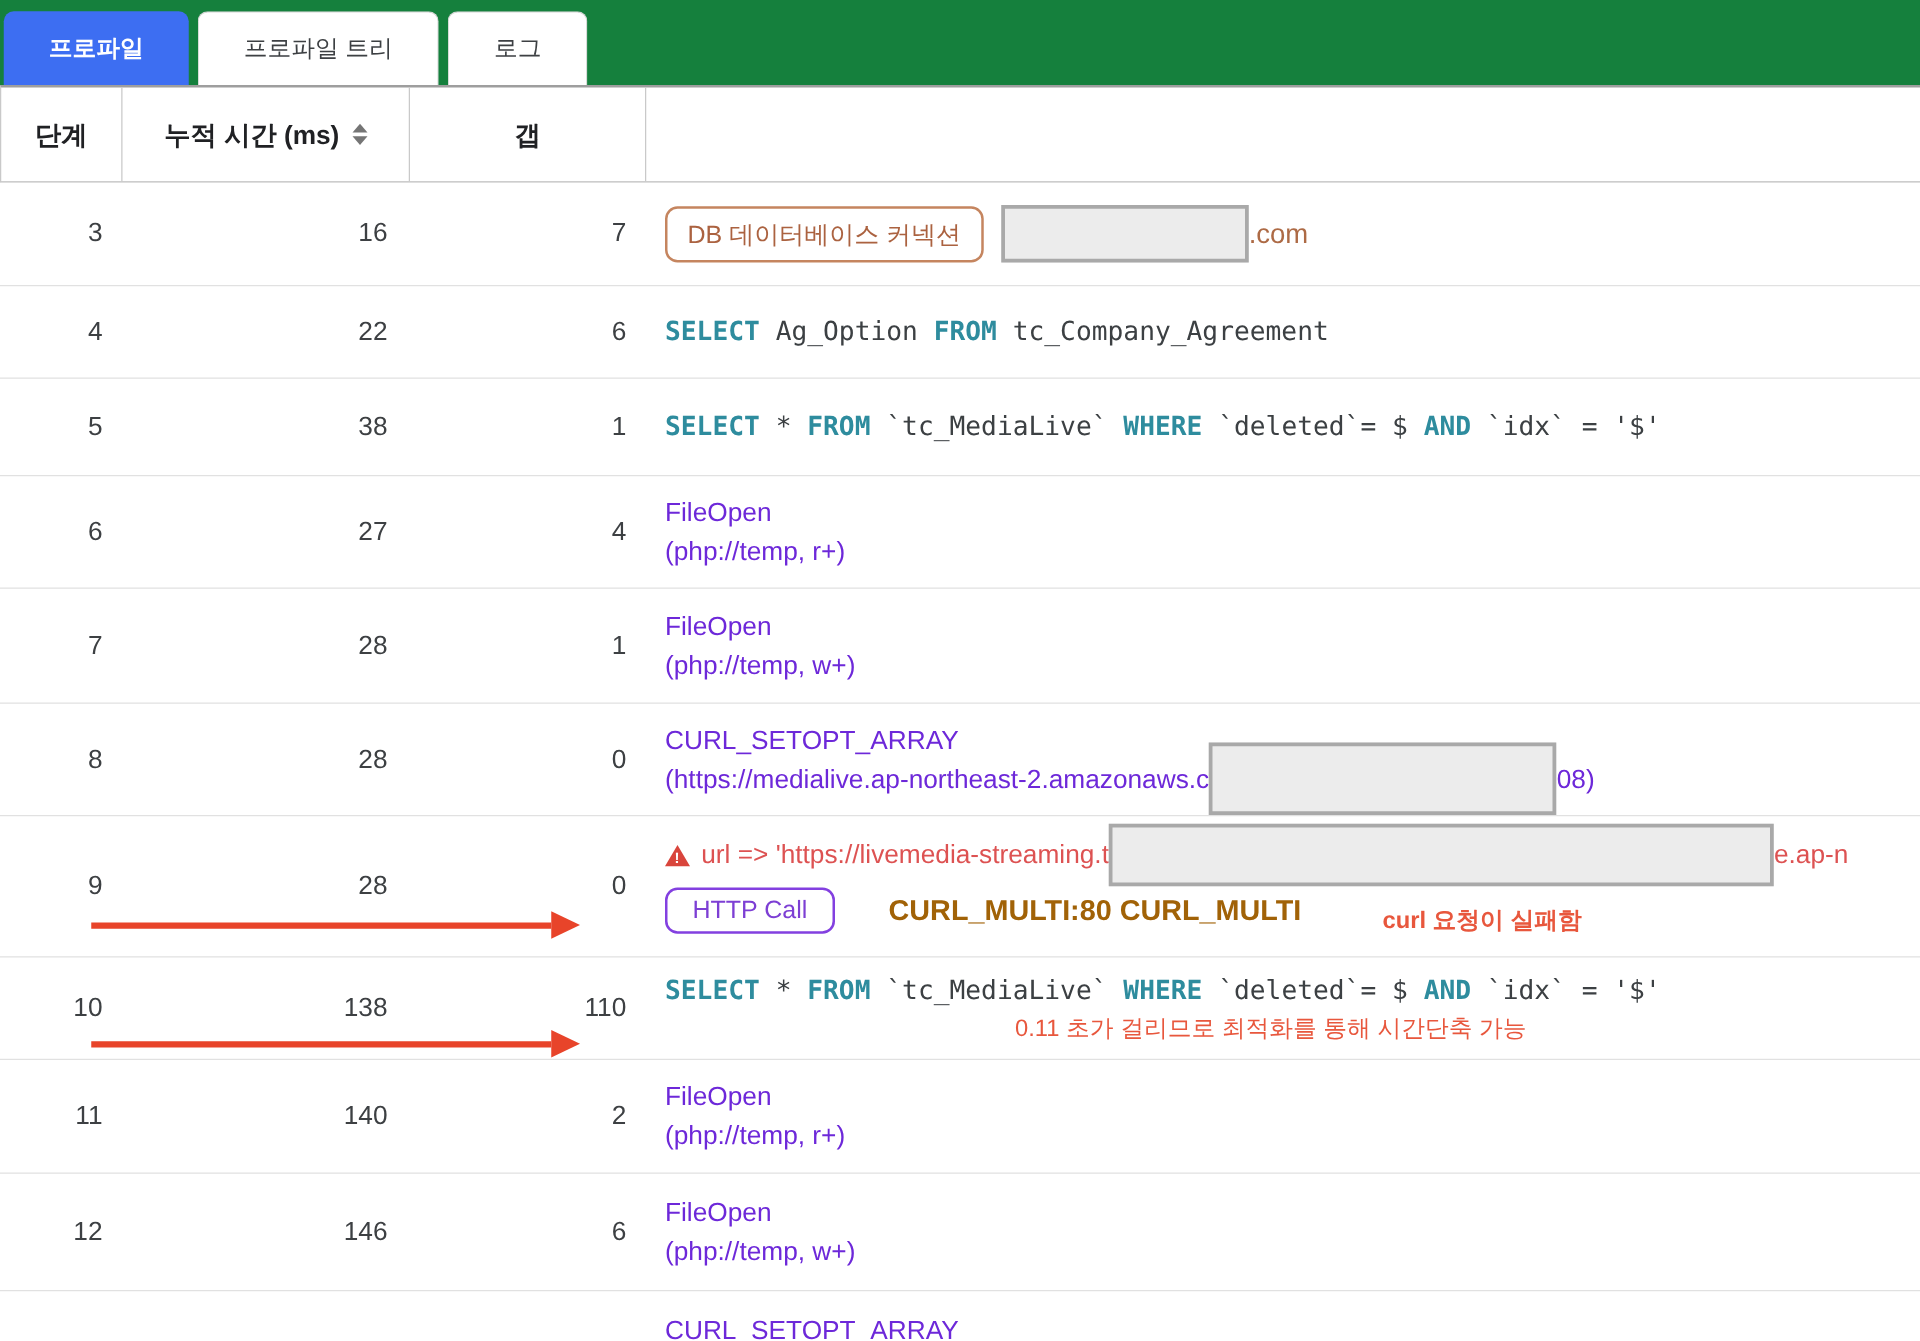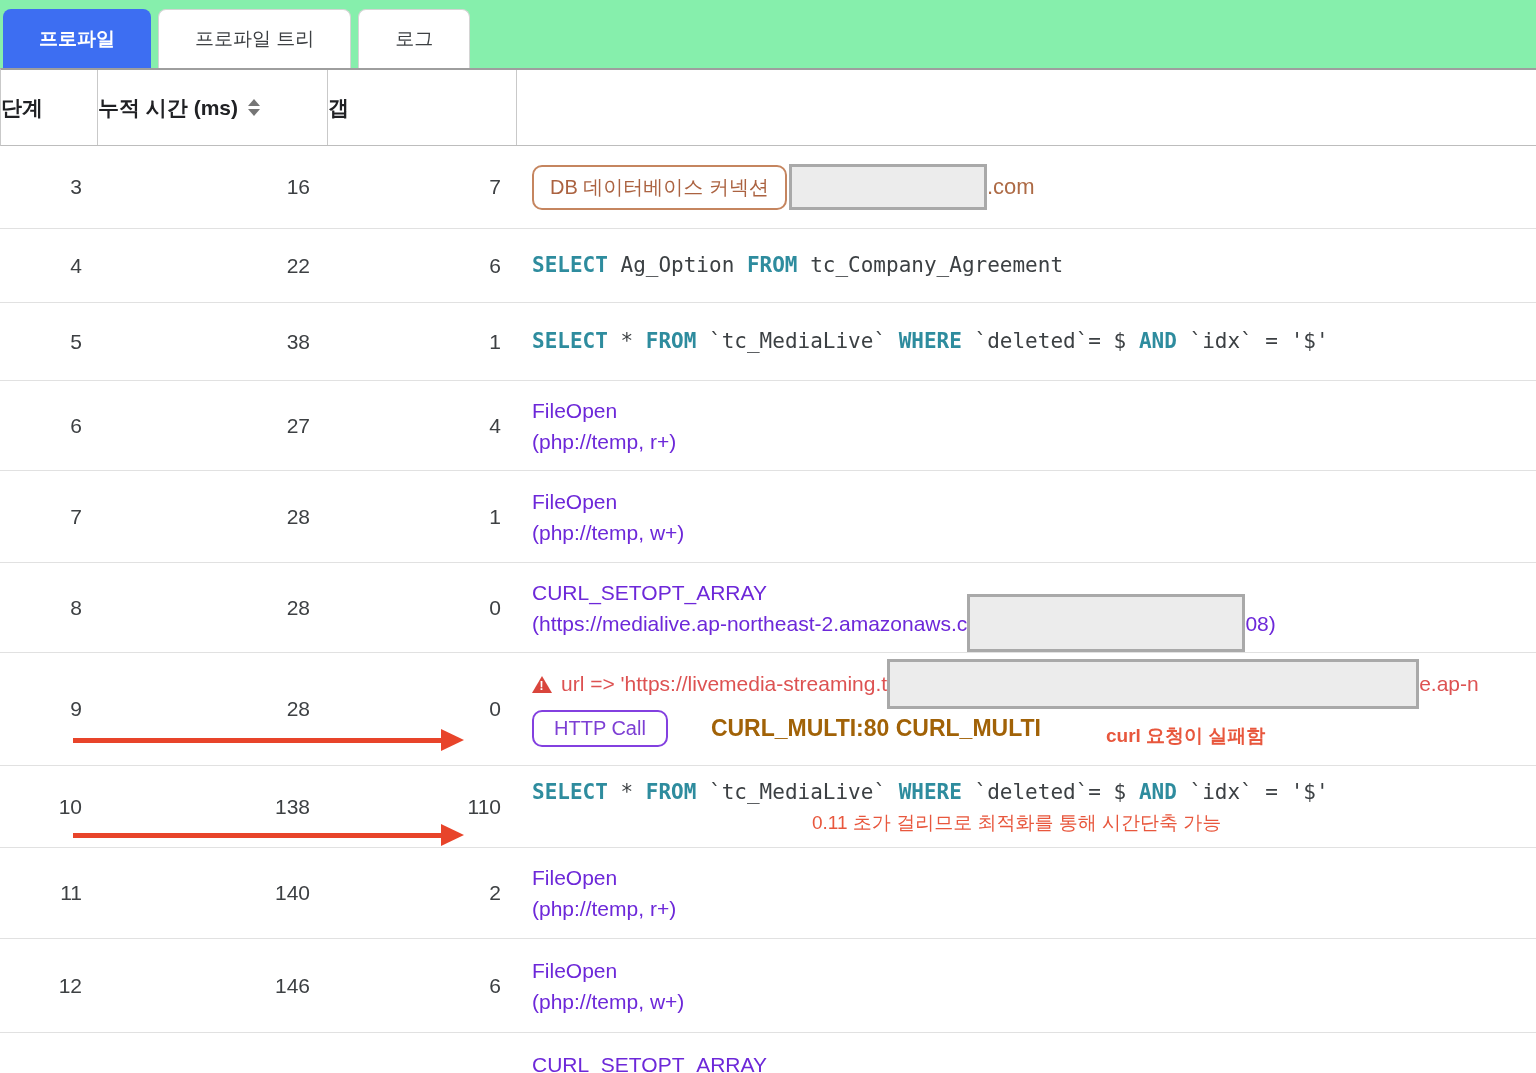--- a/index.html
+++ b/index.html
@@ -1,31 +1,31 @@
 <!DOCTYPE html>
 <html><head>
 <meta charset="utf-8">
 <style>
   * { margin:0; padding:0; box-sizing:border-box; }
   html,body { background:#fff; }
   body { font-family:"Liberation Sans", sans-serif; color:#3d4043; }
   .app { position:relative; width:1536px; height:1073px; overflow:hidden; background:#fff; }
 
   
-  .tab-bar { height:68px; background:#86efac; display:flex; align-items:flex-end; gap:7px; padding-left:3px; }
+  .tab-bar { height:68px; background:#15803d; display:flex; align-items:flex-end; gap:7px; padding-left:3px; }
   .tab { height:59px; display:flex; align-items:center; justify-content:center;
          padding:0 36px; font-size:19px; border-radius:8px 8px 0 0; cursor:pointer; }
   .tab.inactive { background:#fff; border:1px solid #d4d4d4; border-bottom:none; color:#3d4043; }
   .tab.active { background:#3d6ef2; color:#fff; font-weight:600; border:none; }
 
   
   .table { width:100%; }
   .grid { display:grid; grid-template-columns:97px 230px 189px 1fr; }
   .thead { height:78px; border-top:2px solid #9e9e9e; border-bottom:1px solid #bdbdbd; border-left:1px solid #c9c9c9; }
-  .th { display:flex; align-items:center; justify-content:flex-start; font-size:21px; font-weight:700; color:#202124; border-right:1px solid #c9c9c9; }
+  .th { display:flex; align-items:center; justify-content:center; font-size:21px; font-weight:700; color:#202124; border-right:1px solid #c9c9c9; }
   .th.th-content { border-right:none; }
   .sort { display:inline-flex; flex-direction:column; gap:3px; margin-left:10px; cursor:pointer; }
   .tri-up { width:0; height:0; border-left:6px solid transparent; border-right:6px solid transparent; border-bottom:7px solid #757575; }
   .tri-down { width:0; height:0; border-left:6px solid transparent; border-right:6px solid transparent; border-top:7px solid #757575; }
 
   .row { position:relative; border-bottom:1px solid #e1e1e1; overflow:hidden; }
   .cell { display:flex; align-items:center; }
   .num { justify-content:flex-end; font-size:21px; color:#3d4043; }
   .num.step { padding-right:15px; }
   .num.time { padding-right:17px; }
@@ -34,21 +34,21 @@
 
   .pline { font-size:21px; line-height:31px; color:#6d28d9; }
   .flexline { display:flex; align-items:center; }
 
   
   .sqlline { font-family:"DejaVu Sans Mono", monospace; font-size:21px; line-height:31px; color:#3c4043; white-space:pre; }
   .sqlline .kw { color:#2e8c9e; font-weight:700; }
 
   
   .badge-db { display:inline-flex; align-items:center; border:2px solid #c5855f; color:#ab6240;
-              border-radius:10px; padding:7px 16px; font-size:20px; margin-right:2px; }
+              border-radius:10px; padding:7px 16px; font-size:20px; margin-right:14px; }
   .badge-http { display:inline-flex; align-items:center; border:2px solid #8340e0; color:#7d3fd4;
                 border-radius:10px; padding:5px 20px; font-size:20px; margin-right:16px; }
   .suffix-orange { color:#ad6a45; font-size:22px; }
 
   
   .redact { background:#ececec; border:3px solid #a9a9a9; flex:none; }
   .redact-sm { width:198px; height:46px; }
   .redact-md { width:278px; height:58px; margin:-14px 0; }
   .redact-lg { width:532px; height:50px; margin:-10px 0; }
 

